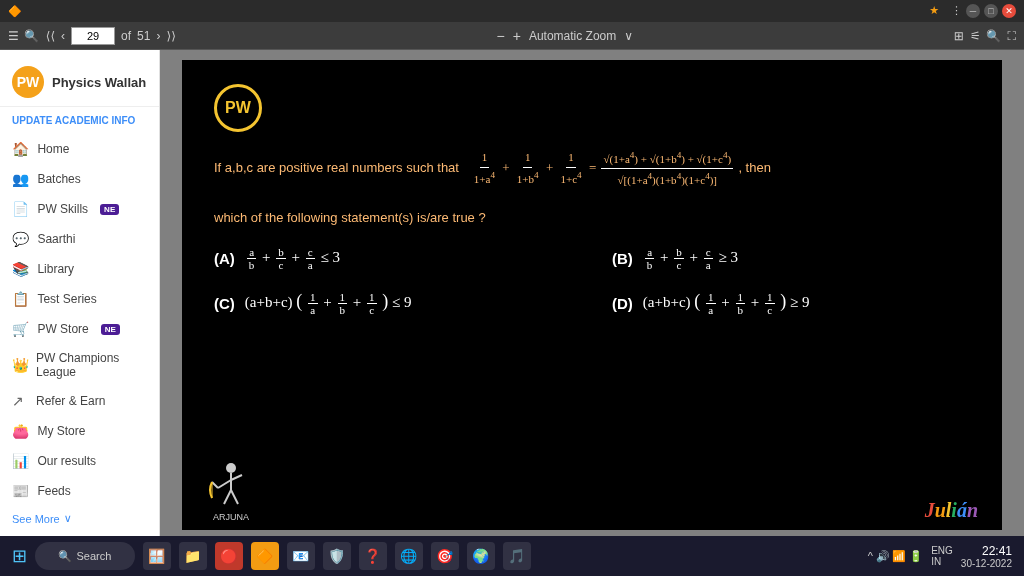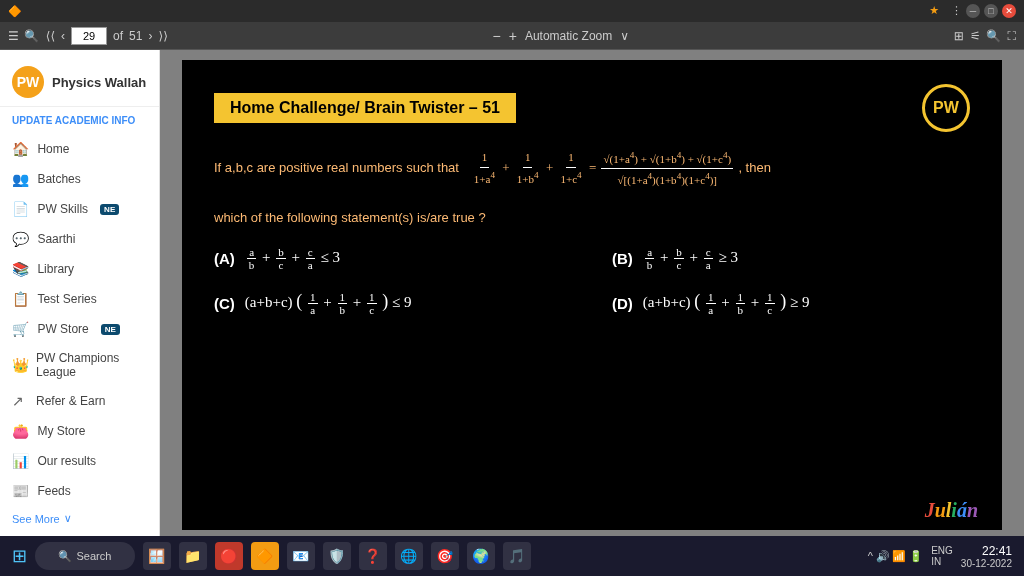--- a/index.html
+++ b/index.html
@@ -30,21 +30,21 @@
       height: 28px;
       display: flex;
       align-items: center;
       padding: 0 8px;
       gap: 6px;
       color: #ccc;
       font-size: 12px;
       border-bottom: 1px solid #555;
     }
     .pdf-toolbar input {
-      width: 36px;
+      width: 44px;
       height: 18px;
       background: #fff;
       color: #000;
       font-size: 11px;
       border: 1px solid #999;
       text-align: center;
     }
     .pdf-toolbar-center {
       flex: 1;
       display: flex;
@@ -100,21 +100,21 @@
       display: flex;
       align-items: center;
       gap: 8px;
       padding: 7px 12px;
       cursor: pointer;
       color: #444;
       font-size: 12px;
     }
     .sidebar-item .icon { font-size: 14px; color: #666; min-width: 16px; }
     .sidebar-item .badge {
-      background: #0c4a6e;
+      background: #4c1d95;
       color: #fff;
       font-size: 8px;
       padding: 1px 4px;
       border-radius: 3px;
       font-weight: 700;
       margin-left: 4px;
     }
     .see-more {
       color: #3d8ef8;
       font-size: 11px;
@@ -331,21 +331,20 @@
     <div class="see-more">
       <span>See More</span>
       <span>∨</span>
     </div>
   </div>
 
   <div class="pdf-viewer">
     <div class="pdf-page">
 
       <div class="page-header">
-        <div class="challenge-badge">Home Challenge/ Brain Twister – 51</div>
         <div class="pw-logo-circle">PW</div>
       </div>
 
 
       <div class="question-text">
         <span>If a,b,c are positive real numbers such that</span>
         &nbsp;
         
         <span style="font-size:13px; font-family: 'Times New Roman', serif;">
           <span class="fraction">
@@ -459,20 +458,36 @@
             <span class="fraction">
               <span class="num">1</span>
               <span class="den">c</span>
             </span>
             <span style="font-size: 18px;">)</span>
             ≥ 9
           </span>
         </div>
       </div>
 
+      <div class="footer-archer">
+        <svg width="50" height="50" viewBox="0 0 50 50">
+
+          <circle cx="25" cy="8" r="5" fill="#ccc"></circle>
+          <line x1="25" y1="13" x2="25" y2="30" stroke="#ccc" stroke-width="2"></line>
+          <line x1="25" y1="20" x2="12" y2="28" stroke="#ccc" stroke-width="2"></line>
+          <line x1="12" y1="28" x2="6" y2="22" stroke="#ccc" stroke-width="2"></line>
+          <line x1="25" y1="20" x2="36" y2="15" stroke="#ccc" stroke-width="2"></line>
+          <line x1="25" y1="30" x2="18" y2="44" stroke="#ccc" stroke-width="2"></line>
+          <line x1="25" y1="30" x2="32" y2="44" stroke="#ccc" stroke-width="2"></line>
+
+          <path d="M 6 22 Q 2 30 6 38" stroke="#f4c430" stroke-width="2" fill="none"></path>
+          <line x1="6" y1="22" x2="6" y2="38" stroke="#f4c430" stroke-width="1"></line>
+        </svg>
+        <div style="color:#ccc; font-size:9px; text-align:center;">ARJUNA</div>
+      </div>
 
       <div style="position:absolute; bottom:8px; right:24px; color:#f4c430; font-size:20px; font-weight:900; font-style:italic;font-family:Liberation Serif, serif;">
         <span style="color:#e74c3c;">J</span><span style="color:#f39c12;">u</span><span style="color:#f4c430;">l</span><span style="color:#27ae60;">i</span><span style="color:#3d8ef8;">á</span><span style="color:#9b59b6;">n</span>
       </div>
 
     </div>
   </div>
 
 </div>
 

